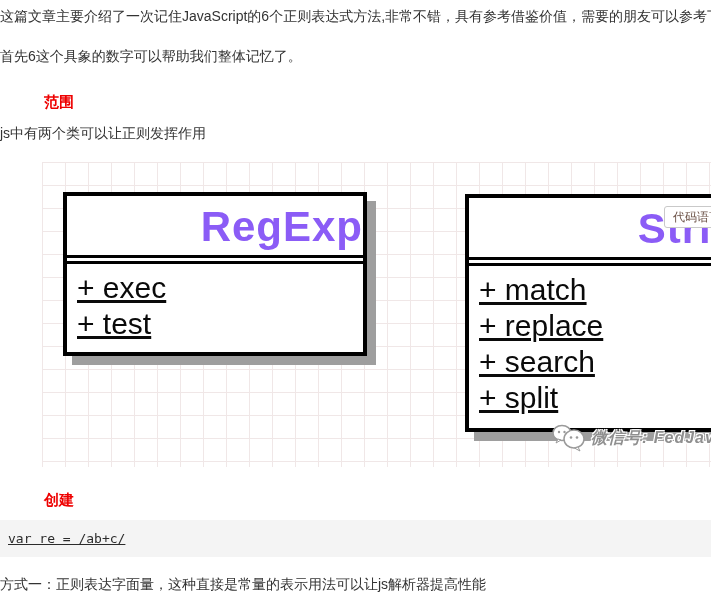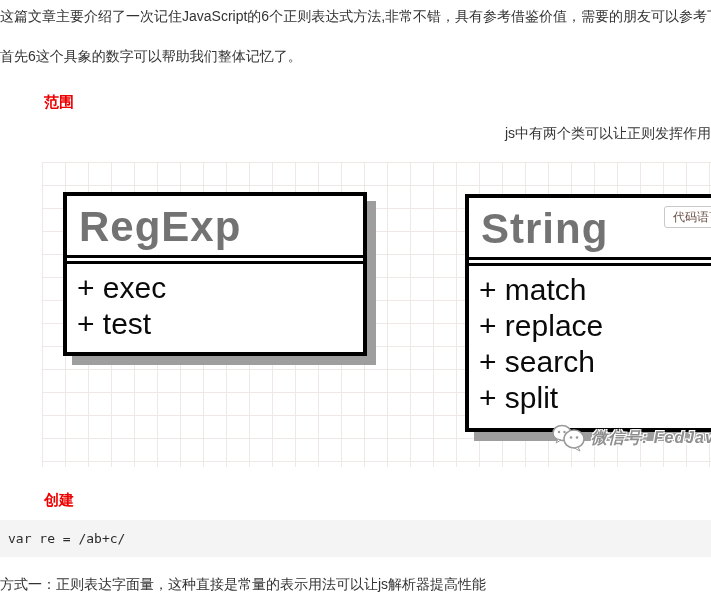--- a/index.html
+++ b/index.html
@@ -15,65 +15,65 @@
   }
   *{margin:0;padding:0;box-sizing:border-box;}
   html,body{width:711px;height:593px;overflow:hidden;background:#fff;}
   body{font-family:"Liberation Sans","DejaVu Sans",sans-serif;color:var(--body_text);}
 
   .p-intro{font-size:14px;line-height:20px;white-space:nowrap;overflow:hidden;}
   .p1{margin-top:6px;}
   .p2{margin-top:20px;}
   .red-heading{margin-top:26px;font-size:15px;line-height:19px;font-weight:bold;color:var(--heading_red);padding-left:44px;}
   .red-heading.create{margin-top:23px;}
-  .p-body{margin-top:12px;font-size:14px;line-height:20px;white-space:nowrap;overflow:hidden;text-align:right;}
+  .p-body{margin-top:12px;font-size:14px;line-height:20px;white-space:nowrap;overflow:hidden;}
 
   .diagram{position:relative;margin-top:19px;width:711px;height:305px;}
   .grid-area{
     position:absolute;left:42px;top:0;width:669px;height:305px;overflow:hidden;
     background-color:#fff;
     background-image:
       linear-gradient(to right, var(--grid_line) 1px, transparent 1px),
       linear-gradient(to bottom, var(--grid_line) 1px, transparent 1px);
     background-size:23px 23px;
   }
   .uml-box{
     position:absolute;background:#fff;border:4px solid var(--box_border);
     box-shadow:9px 9px 0 var(--box_shadow);
   }
   .uml-box.regexp{left:21px;top:30px;width:304px;height:164px;}
   .uml-box.string{left:423px;top:32px;width:304px;height:238px;}
   .uml-title{
-    height:62px;line-height:62px;text-align:left;
-    font-size:42px;font-weight:bold;color:#737373;
+    height:62px;line-height:62px;text-align:right;
+    font-size:42px;font-weight:bold;color:#8b5cf6;
     border-bottom:3px solid var(--box_border);letter-spacing:1px;padding-left:12px;
   }
   .uml-methods{
     border-top:3px solid var(--box_border);margin-top:3px;
-    padding:6px 0 0 10px;font-size:30px;line-height:36px;color:#0a0a0a;
+    padding:6px 0 0 10px;font-size:30px;line-height:36px;color:#0a0a0a;text-decoration:underline;
   }
   .tooltip{
     position:absolute;left:622px;top:44px;z-index:5;
     background:#fff;border:1px solid var(--tooltip_border);border-radius:3px;
     width:120px;padding:2px 8px;font-size:12px;line-height:16px;
     color:var(--tooltip_text);white-space:nowrap;
   }
   .watermark{
     position:absolute;left:510px;top:262px;z-index:6;
     display:flex;align-items:center;gap:5px;white-space:nowrap;
   }
   .watermark-text{
     font-size:16px;font-weight:bold;font-style:italic;color:var(--watermark_gray);
     text-shadow:-1px -1px 0 #fff,1px -1px 0 #fff,-1px 1px 0 #fff,1px 1px 0 #fff;
     letter-spacing:1px;
   }
   .code-block{
     margin-top:11px;width:711px;height:37px;background:var(--code_bg);
     padding:10px 8px;font-family:"Liberation Mono","DejaVu Sans Mono",monospace;
-    font-size:13px;line-height:17px;color:#2b2b2b;white-space:nowrap;overflow:hidden;
+    font-size:13px;line-height:17px;color:#2b2b2b;white-space:nowrap;overflow:hidden;text-decoration:underline;
   }
   .p-footer{margin-top:17px;font-size:14px;line-height:20px;white-space:nowrap;overflow:hidden;}
 </style>
 </head>
 <body>
 
 <p class="p-intro p1">这篇文章主要介绍了一次记住JavaScript的6个正则表达式方法,非常不错，具有参考借鉴价值，需要的朋友可以参考下</p>
 <p class="p-intro p2">首先6这个具象的数字可以帮助我们整体记忆了。</p>
 
 <h4 class="red-heading">范围</h4>

